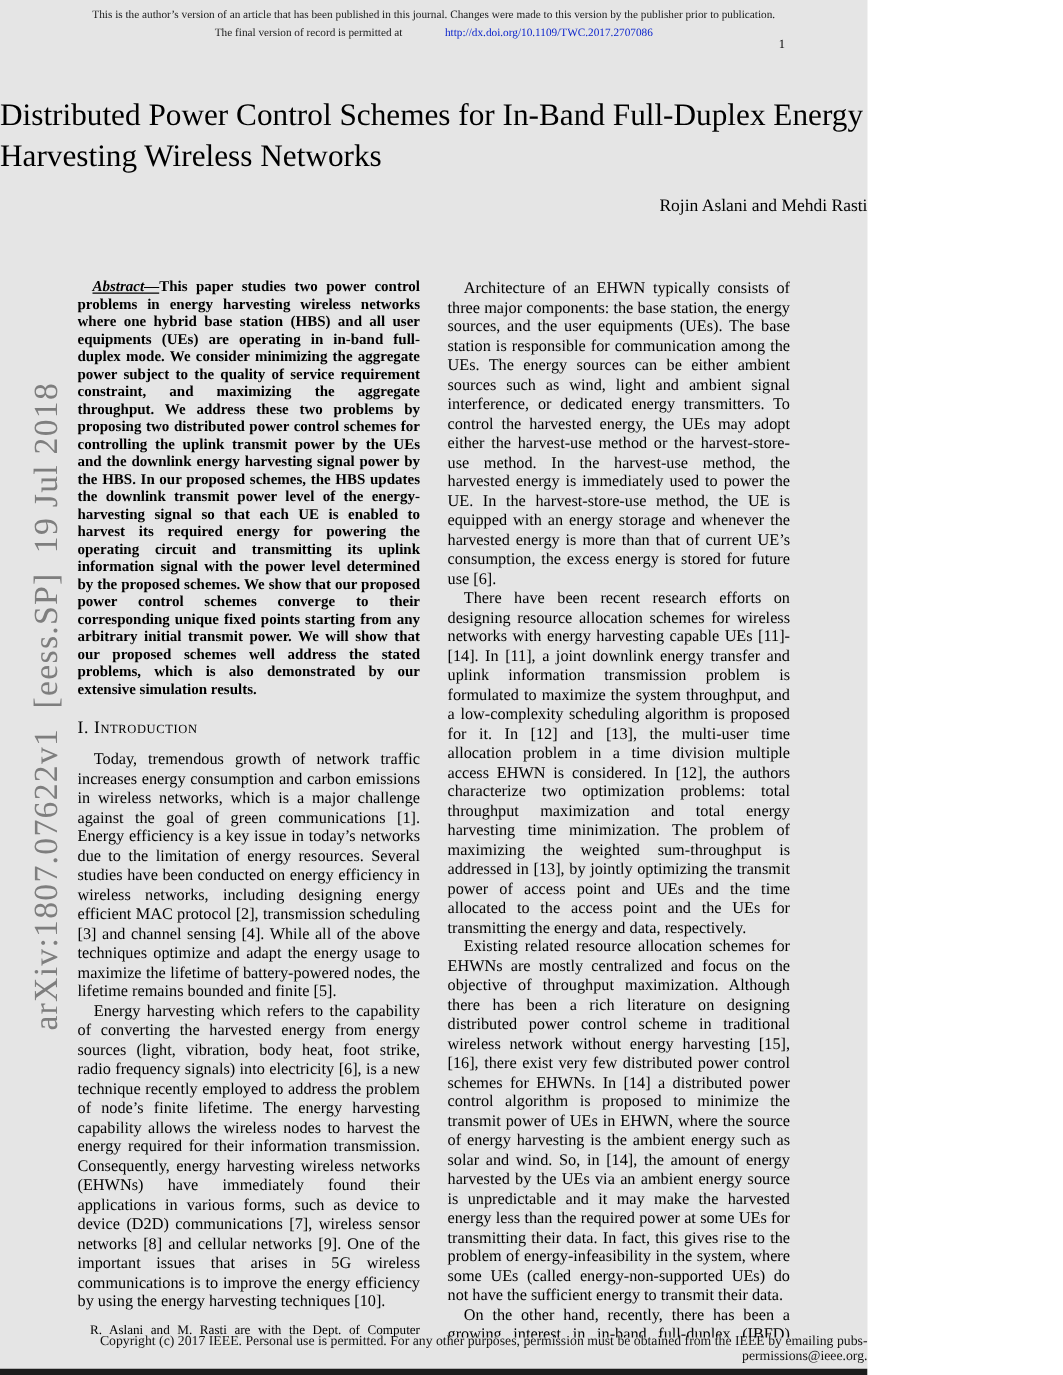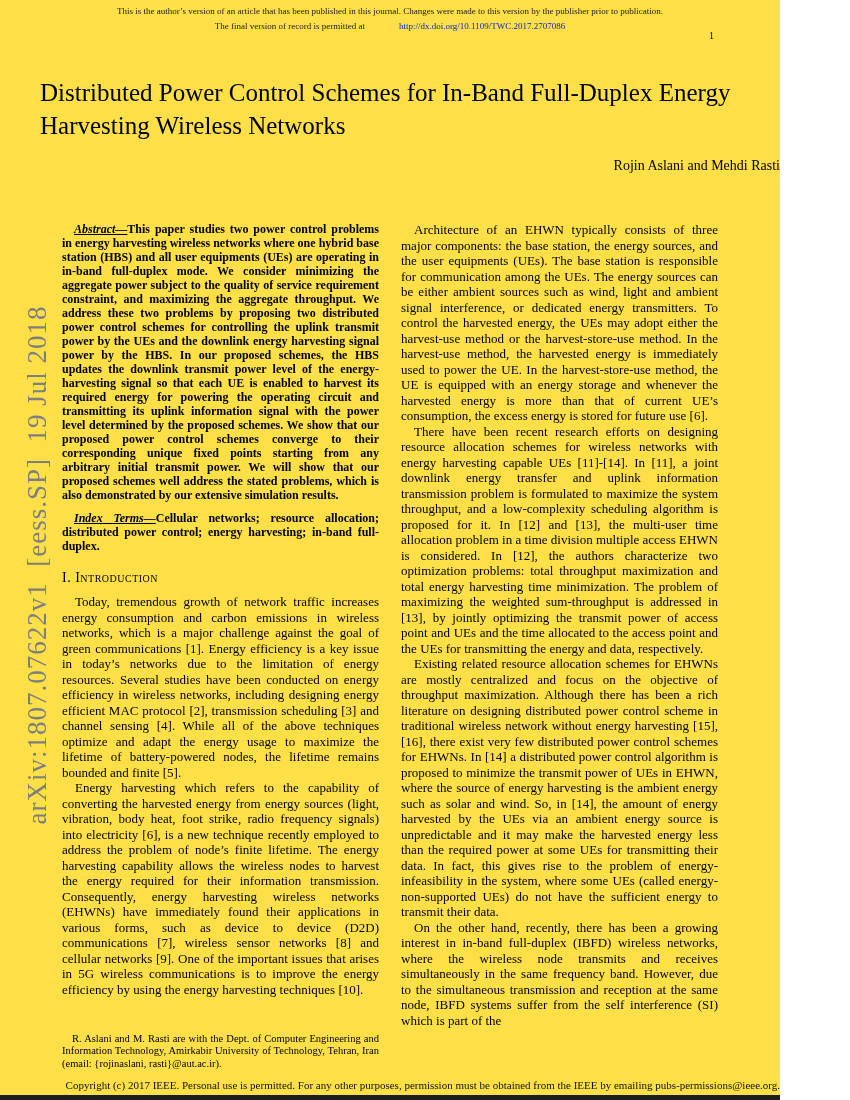--- a/index.html
+++ b/index.html
@@ -1,20 +1,20 @@
 <!DOCTYPE html>
 <html><head>
 <meta charset="utf-8">
 <style>
   html, body { margin: 0; padding: 0; background: #ffffff; }
   .page {
     position: relative;
-    width: 780px;
+    width: 694px;
     height: 1100px;
-    background: #fde047;
+    background: #e5e5e5;
     color: #000;
     font-family: "Liberation Serif", serif;
     overflow: hidden;
   }
 
   
   .top-notice {
     position: absolute;
     top: 5px; left: 0; right: 0;
     text-align: center;
@@ -145,23 +145,20 @@
 
   <h1 class="title">Distributed Power Control Schemes for In-Band Full-Duplex Energy Harvesting Wireless Networks</h1>
   <div class="authors">Rojin Aslani and Mehdi Rasti</div>
 
   <div class="columns">
 
     <div class="col col-left">
       <p class="abstract">
         <span class="lbl">Abstract—</span><span>This paper studies two power control problems in energy harvesting wireless networks where one hybrid base station (HBS) and all user equipments (UEs) are operating in in-band full-duplex mode. We consider minimizing the aggregate power subject to the quality of service requirement constraint, and maximizing the aggregate throughput. We address these two problems by proposing two distributed power control schemes for controlling the uplink transmit power by the UEs and the downlink energy harvesting signal power by the HBS. In our proposed schemes, the HBS updates the downlink transmit power level of the energy-harvesting signal so that each UE is enabled to harvest its required energy for powering the operating circuit and transmitting its uplink information signal with the power level determined by the proposed schemes. We show that our proposed power control schemes converge to their corresponding unique fixed points starting from any arbitrary initial transmit power. We will show that our proposed schemes well address the stated problems, which is also demonstrated by our extensive simulation results.</span>
       </p>
-      <p class="index">
-        <span class="lbl">Index Terms—</span><span>Cellular networks; resource allocation; distributed power control; energy harvesting; in-band full-duplex.</span>
-      </p>
       <h2 class="sec-heading">I. Introduction</h2>
       <p class="body-par">Today, tremendous growth of network traffic increases energy consumption and carbon emissions in wireless networks, which is a major challenge against the goal of green communications [1]. Energy efficiency is a key issue in today’s networks due to the limitation of energy resources. Several studies have been conducted on energy efficiency in wireless networks, including designing energy efficient MAC protocol [2], transmission scheduling [3] and channel sensing [4]. While all of the above techniques optimize and adapt the energy usage to maximize the lifetime of battery-powered nodes, the lifetime remains bounded and finite [5].</p>
       <p class="body-par">Energy harvesting which refers to the capability of converting the harvested energy from energy sources (light, vibration, body heat, foot strike, radio frequency signals) into electricity [6], is a new technique recently employed to address the problem of node’s finite lifetime. The energy harvesting capability allows the wireless nodes to harvest the energy required for their information transmission. Consequently, energy harvesting wireless networks (EHWNs) have immediately found their applications in various forms, such as device to device (D2D) communications [7], wireless sensor networks [8] and cellular networks [9]. One of the important issues that arises in 5G wireless communications is to improve the energy efficiency by using the energy harvesting techniques [10].</p>
       <div class="footnote">R. Aslani and M. Rasti are with the Dept. of Computer Engineering and Information Technology, Amirkabir University of Technology, Tehran, Iran (email: {rojinaslani, rasti}@aut.ac.ir).</div>
     </div>
 
     <div class="col">
       <p class="body-par">Architecture of an EHWN typically consists of three major components: the base station, the energy sources, and the user equipments (UEs). The base station is responsible for communication among the UEs. The energy sources can be either ambient sources such as wind, light and ambient signal interference, or dedicated energy transmitters. To control the harvested energy, the UEs may adopt either the harvest-use method or the harvest-store-use method. In the harvest-use method, the harvested energy is immediately used to power the UE. In the harvest-store-use method, the UE is equipped with an energy storage and whenever the harvested energy is more than that of current UE’s consumption, the excess energy is stored for future use [6].</p>
       <p class="body-par">There have been recent research efforts on designing resource allocation schemes for wireless networks with energy harvesting capable UEs [11]-[14]. In [11], a joint downlink energy transfer and uplink information transmission problem is formulated to maximize the system throughput, and a low-complexity scheduling algorithm is proposed for it. In [12] and [13], the multi-user time allocation problem in a time division multiple access EHWN is considered. In [12], the authors characterize two optimization problems: total throughput maximization and total energy harvesting time minimization. The problem of maximizing the weighted sum-throughput is addressed in [13], by jointly optimizing the transmit power of access point and UEs and the time allocated to the access point and the UEs for transmitting the energy and data, respectively.</p>
       <p class="body-par">Existing related resource allocation schemes for EHWNs are mostly centralized and focus on the objective of throughput maximization. Although there has been a rich literature on designing distributed power control scheme in traditional wireless network without energy harvesting [15], [16], there exist very few distributed power control schemes for EHWNs. In [14] a distributed power control algorithm is proposed to minimize the transmit power of UEs in EHWN, where the source of energy harvesting is the ambient energy such as solar and wind. So, in [14], the amount of energy harvested by the UEs via an ambient energy source is unpredictable and it may make the harvested energy less than the required power at some UEs for transmitting their data. In fact, this gives rise to the problem of energy-infeasibility in the system, where some UEs (called energy-non-supported UEs) do not have the sufficient energy to transmit their data.</p>

